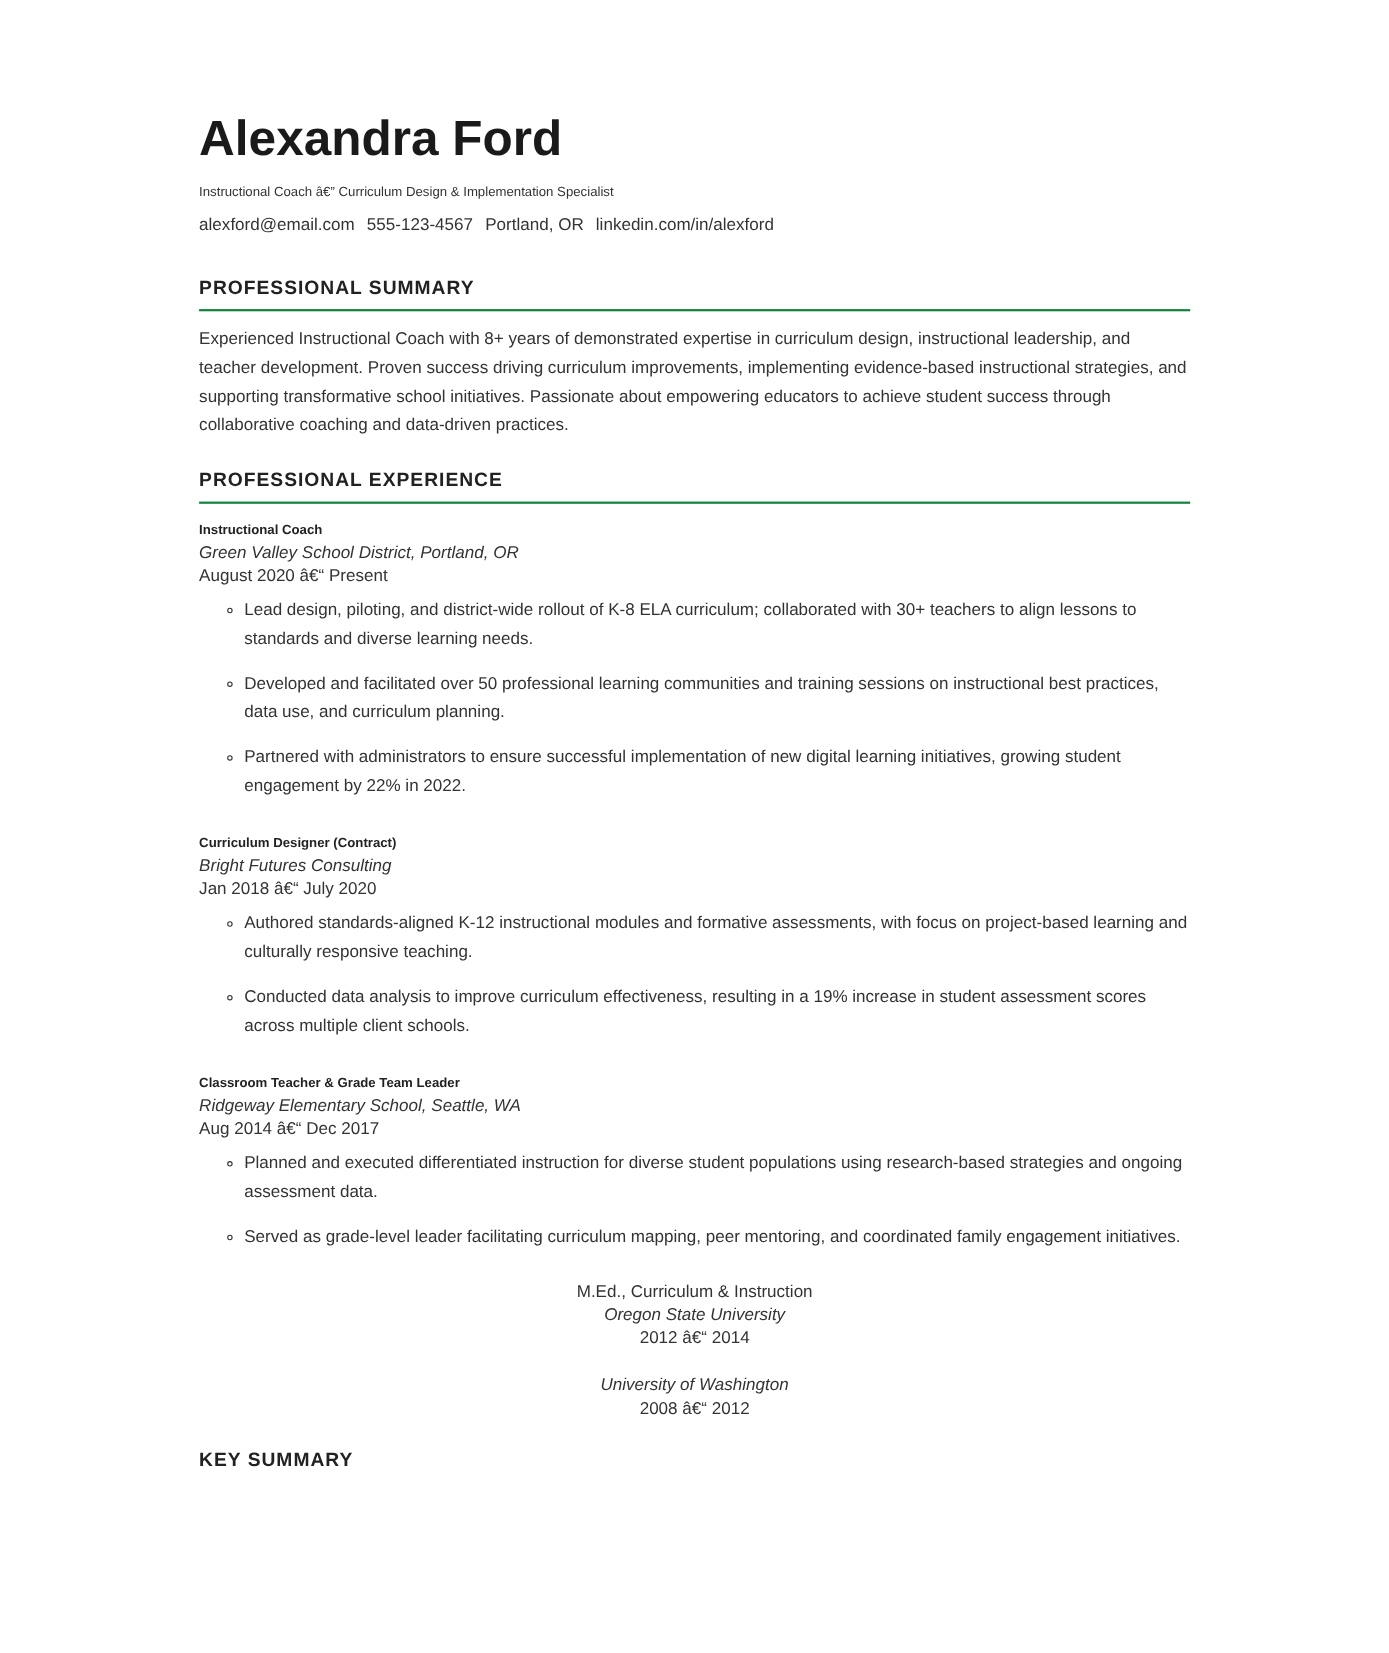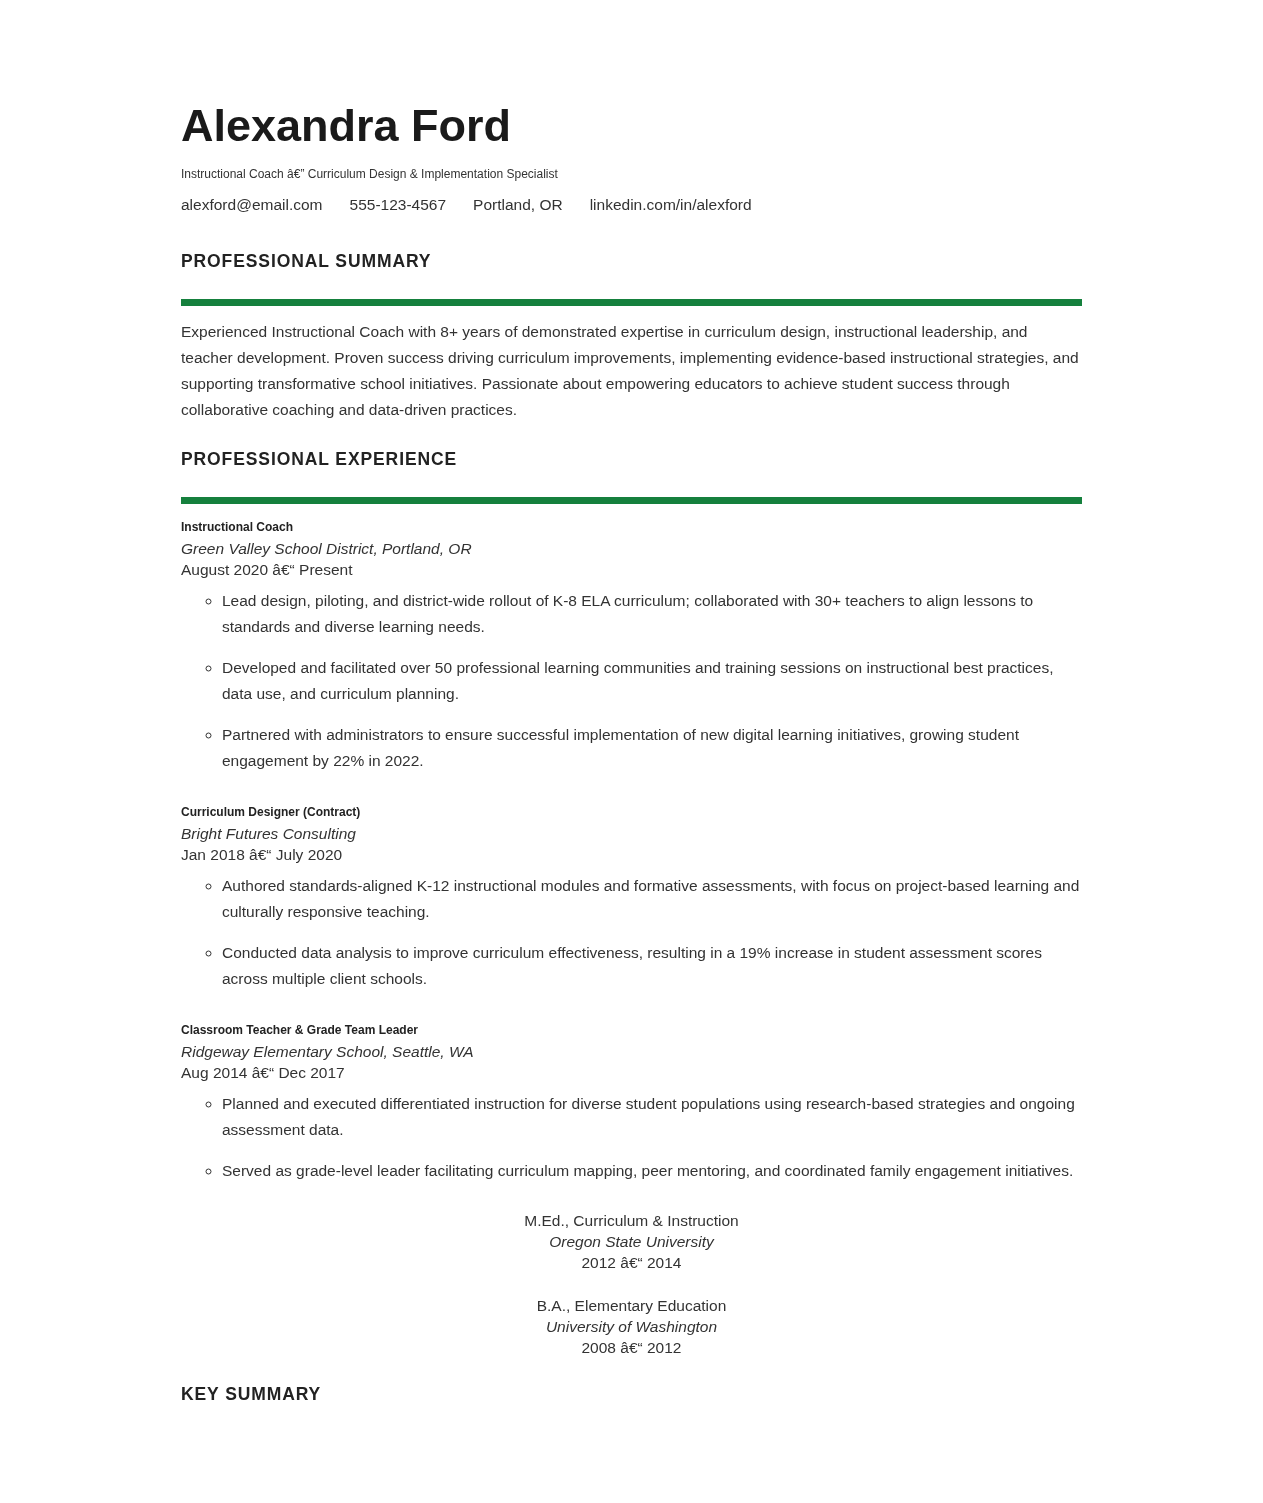--- a/index.html
+++ b/index.html
@@ -37,36 +37,36 @@
   .person-title {
     margin: 0 0 14px 0;
     font-size: 12px;
     line-height: 1.35;
     font-weight: 400;
     color: #333333;
   }
   .contact-row {
     display: flex;
     flex-wrap: wrap;
-    gap: 27px;
+    gap: 11px;
     font-size: 15.5px;
     color: #333333;
   }
 
   
   section { margin-top: 26px; }
   section.first { margin-top: 0; }
   .section-heading {
     margin: 0 0 13px 0;
     font-size: 17.5px;
     font-weight: 700;
     letter-spacing: 0.9px;
     color: #222222;
-    padding-bottom: 27px;
-    border-bottom: 7px solid #15803d;
+    padding-bottom: 9px;
+    border-bottom: 2px solid #15803d;
   }
   section.no-rule .section-heading {
     border-bottom: none;
     padding-bottom: 0;
     margin-bottom: 0;
   }
 
   .body-text {
     margin: 0;
     font-size: 15.5px;
@@ -185,21 +185,20 @@
     </section>
 
     <section>
       <div id="education-entries">
           <div class="edu-entry">
             <p class="edu-degree">M.Ed., Curriculum &amp; Instruction</p>
             <p class="edu-school">Oregon State University</p>
             <p class="edu-dates">2012 â€“ 2014</p>
           </div>
           <div class="edu-entry">
-            <p class="edu-degree">B.A., Elementary Education</p>
             <p class="edu-school">University of Washington</p>
             <p class="edu-dates">2008 â€“ 2012</p>
           </div>
         </div>
     </section>
 
     <section class="no-rule">
       <h2 class="section-heading">KEY SUMMARY</h2>
     </section>
 

